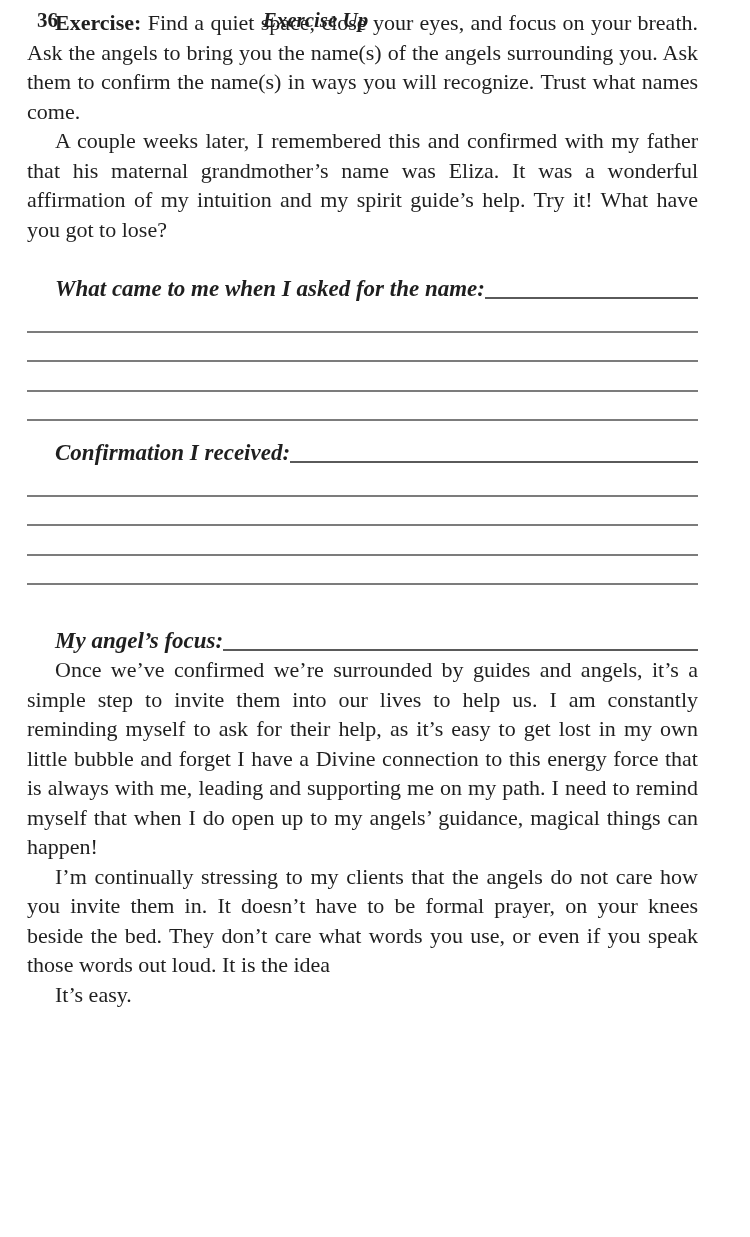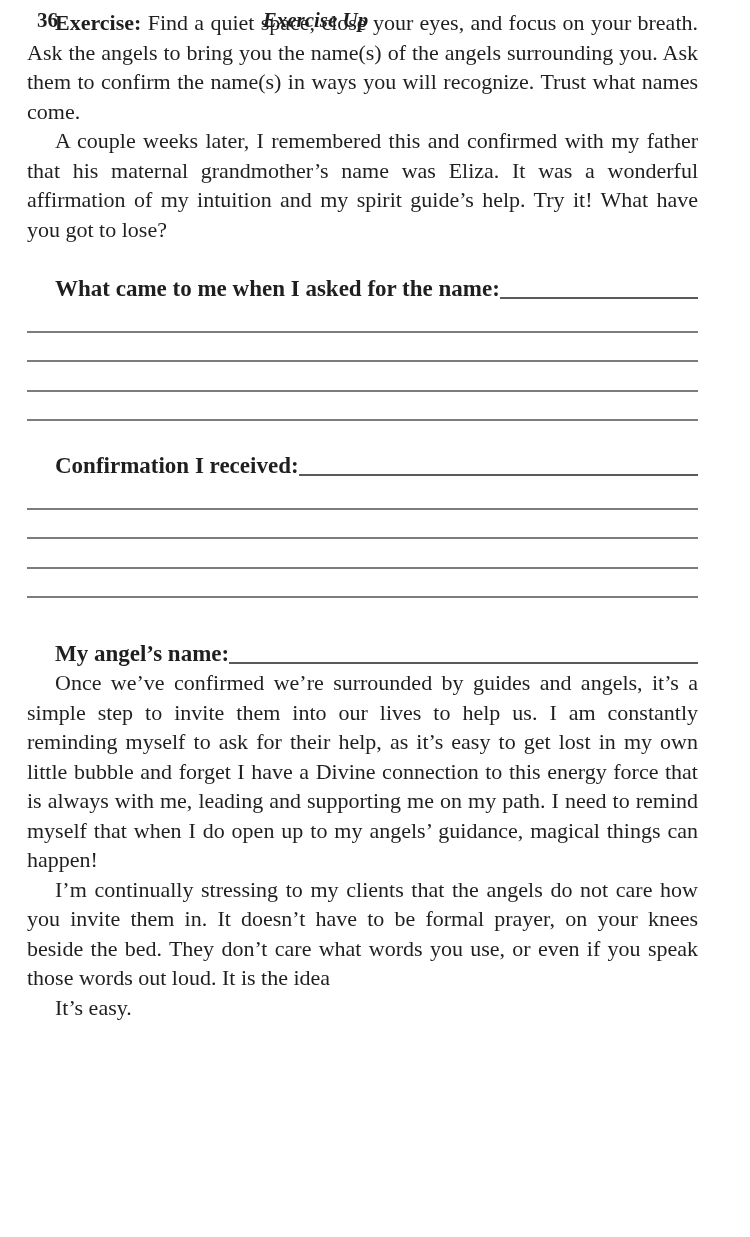--- a/index.html
+++ b/index.html
@@ -56,23 +56,24 @@
   .exlabel    { font-weight: bold; }
 
   .prompt-row {
     display: flex;
     align-items: flex-end;
     padding-left: 28px;
     font-size: 23px;
     font-weight: bold;
     line-height: 28px;
     white-space: nowrap;
+    font-style: italic;
   }
   .pr-name    { margin-top: 31px; }
-  .pr-confirm { margin-top: 31px; }
+  .pr-confirm { margin-top: 18px; }
   .pr-angel   { margin-top: 42px; }
   .fill {
     flex: 1;
     border-bottom: 2px solid #5a5a5a;
     margin-bottom: 4px;
     min-width: 40px;
   }
   .wlines { }
   .wline {
     height: 27.5px;
@@ -111,21 +112,21 @@
   </div>
 
   <div class="wlines g2">
     <div class="wline"></div>
     <div class="wline"></div>
     <div class="wline"></div>
     <div class="wline"></div>
   </div>
 
   <div class="prompt-row pr-angel">
-    <span class="prompt">My angel’s name:</span>
+    <span class="prompt">My angel’s focus:</span>
     <span class="fill"></span>
   </div>
 
   <p class="body p-once">Once we’ve confirmed we’re surrounded by guides and angels, it’s a simple step to invite them into our lives to help us. I am constantly reminding myself to ask for their help, as it’s easy to get lost in my own little bubble and forget I have a Divine connection to this energy force that is always with me, leading and supporting me on my path. I need to remind myself that when I do open up to my angels’ guidance, magical things can happen!</p>
   <p class="body">I’m continually stressing to my clients that the angels do not care how you invite them in. It doesn’t have to be formal prayer, on your knees beside the bed. They don’t care what words you use, or even if you speak those words out loud. It is the idea</p>
   <p class="body">It’s easy.</p>
 
 </div>
 
 </body></html>

